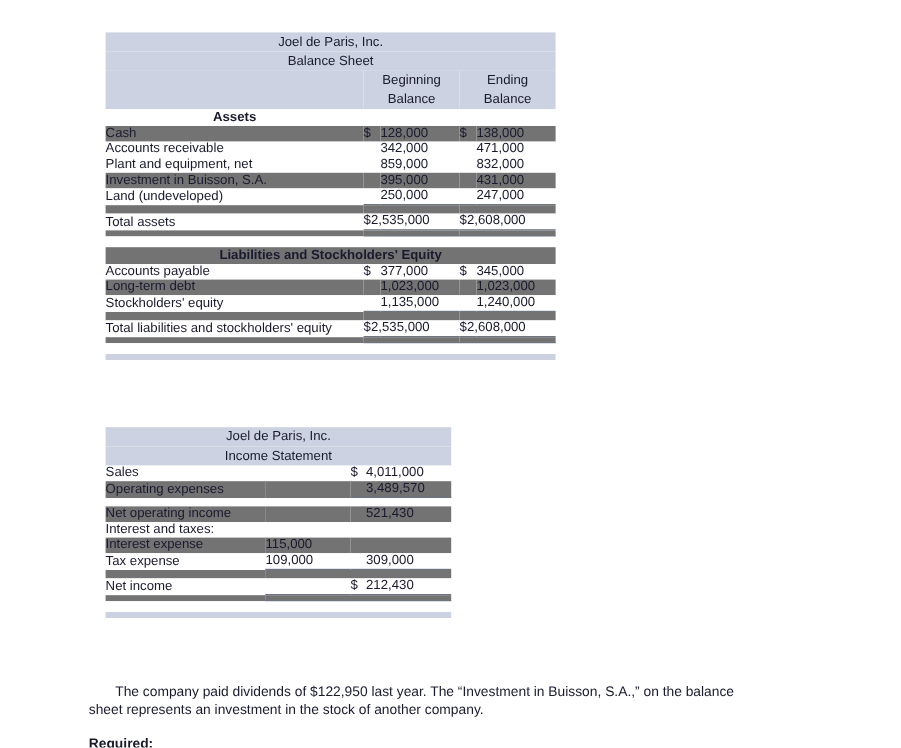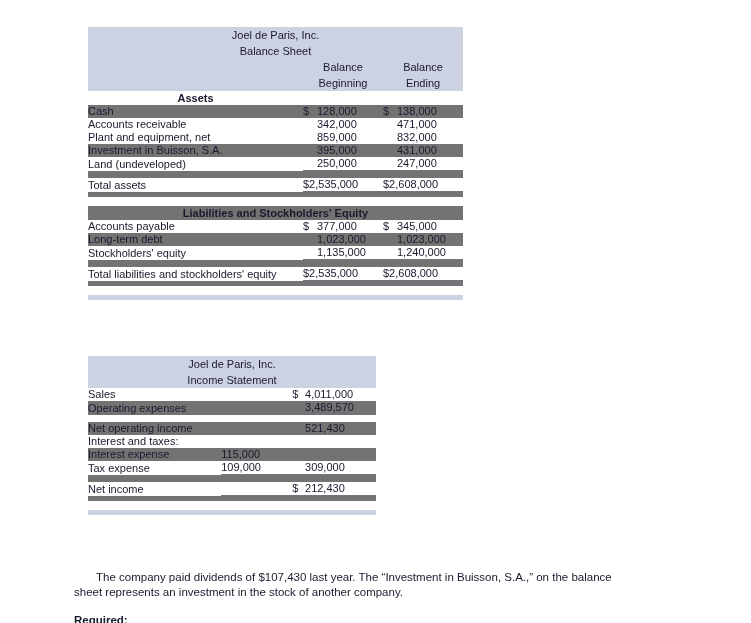--- a/index.html
+++ b/index.html
@@ -110,27 +110,27 @@
 
     <tbody>
         <tr class="band">
       <td colspan="5" class="co-title">Joel de Paris, Inc.</td>
     </tr>
     <tr class="band">
       <td colspan="5" class="co-title">Balance Sheet</td>
     </tr>
     <tr class="band">
       <td></td>
+      <td colspan="2" class="col-head">Beginning</td>
+      <td colspan="2" class="col-head">Ending</td>
+    </tr>
+    <tr class="band">
+      <td></td>
       <td colspan="2" class="col-head">Balance</td>
       <td colspan="2" class="col-head">Balance</td>
-    </tr>
-    <tr class="band">
-      <td></td>
-      <td colspan="2" class="col-head">Beginning</td>
-      <td colspan="2" class="col-head">Ending</td>
     </tr>
 
     <tr class="row-a">
       <td class="section-head">Assets</td>
       <td colspan="4"></td>
     </tr>
 
     <tr class="row-b">
       <td class="lbl">Cash</td>
       <td class="sym">$</td>
@@ -322,16 +322,16 @@
     <tr class="row-a gap-row">
           <td colspan="5"></td>
         </tr>
 
     <tr>
       <td colspan="5" class="footer-bar"></td>
     </tr>
   </tbody>
     </table>
 
-  <p class="para">The company paid dividends of $107,430 last year. The “Investment in Buisson, S.A.,” on the balance sheet represents an investment in the stock of another company.</p>
+  <p class="para">The company paid dividends of $122,950 last year. The “Investment in Buisson, S.A.,” on the balance sheet represents an investment in the stock of another company.</p>
   <div class="required">Required:</div>
 
 </div>
 
 </body></html>

